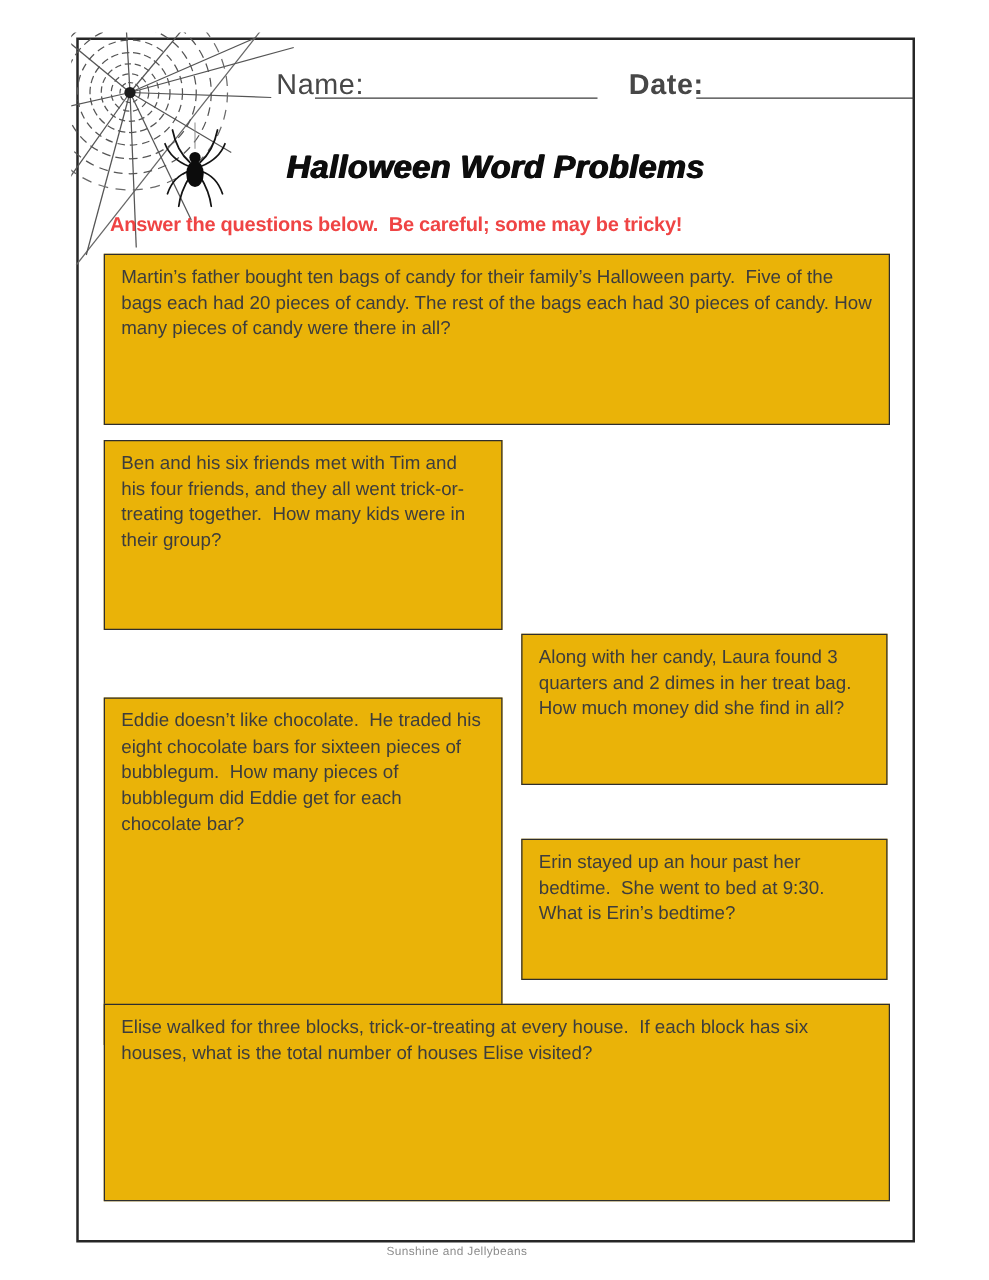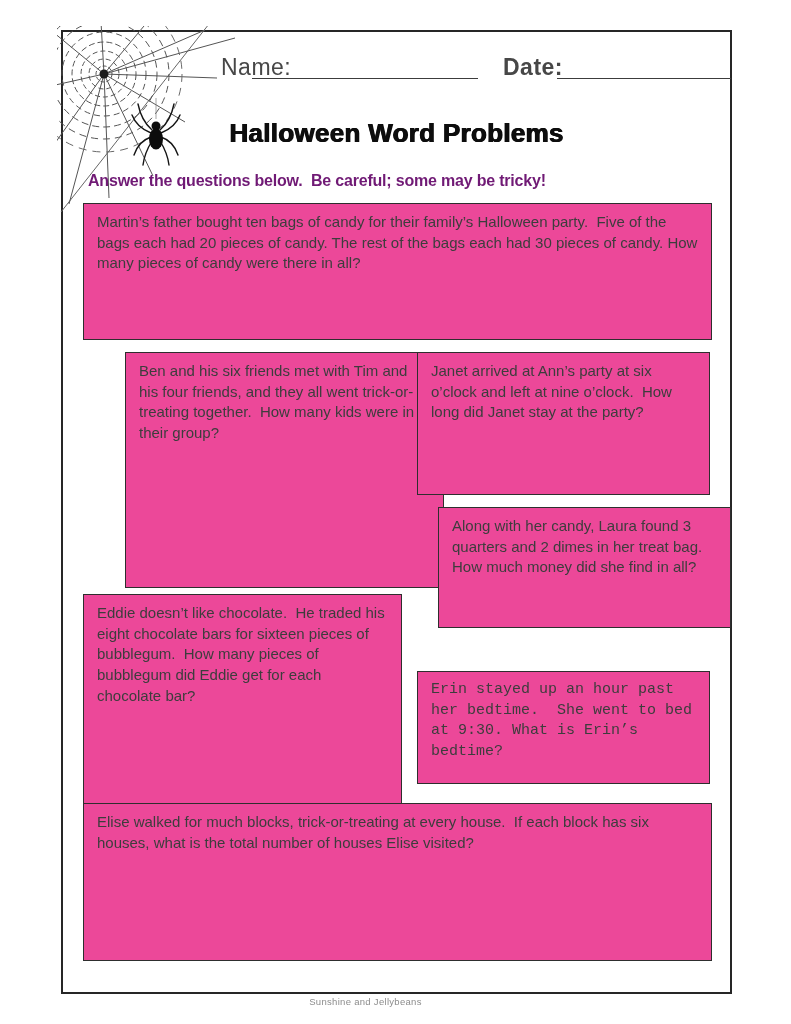--- a/index.html
+++ b/index.html
@@ -62,52 +62,53 @@
     top: 119px;
     width: 671px;
     margin: 0;
     text-align: center;
     font-size: 26px;
     line-height: 1.1;
     font-weight: 900;
     color: #0d0d0d;
     letter-spacing: 0.3px;
     text-shadow: 0.7px 0 0 #0d0d0d, -0.4px 0 0 #0d0d0d;
+    font-style: italic;
   }
   .instruction {
     position: absolute;
     left: 88px;
     top: 172px;
     margin: 0;
     font-size: 16px;
     font-weight: bold;
-    color: #701a75;
+    color: #ef4444;
     white-space: pre-wrap;
     letter-spacing: -0.2px;
   }
   .pbox {
     position: absolute;
     border: 1.6px solid #2e2e2e;
     box-sizing: border-box;
-    background: #ec4899;
+    background: #eab308;
   }
   .pbox p {
     margin: 0;
     padding: 8px 13px 0 13px;
     font-size: 15px;
     line-height: 1.38;
     color: #3d3d3d;
     white-space: pre-wrap;
   }
   #p1 { left: 83px;  top: 203px; width: 629px; height: 137px; }
-  #p2 { left: 83px;  top: 352px; width: 319px; height: 236px; margin-left: 42px; }
+  #p2 { left: 83px;  top: 352px; width: 319px; height: 152px; }
   #p3 { left: 417px; top: 352px; width: 293px; height: 143px; }
-  #p4 { left: 417px; top: 507px; width: 293px; height: 121px; margin-left: 21px; }
-  #p5 { left: 83px;  top: 558px; width: 319px; height: 278px; margin-top: 36px; }
-  #p6 { left: 417px; top: 671px; width: 293px; height: 113px; font-family: Liberation Mono, monospace; }
+  #p4 { left: 417px; top: 507px; width: 293px; height: 121px; }
+  #p5 { left: 83px;  top: 558px; width: 319px; height: 278px; }
+  #p6 { left: 417px; top: 671px; width: 293px; height: 113px; }
   #p7 { left: 83px;  top: 803px; width: 629px; height: 158px; }
   .footer {
     position: absolute;
     left: 0;
     top: 996px;
     width: 731px;
     text-align: center;
     font-size: 9.5px;
     color: #8c8c8c;
     letter-spacing: 0.3px;
@@ -174,31 +175,28 @@
   <h1 class="title">Halloween Word Problems</h1>
 
   <div class="instruction">Answer the questions below.  Be careful; some may be tricky!</div>
 
   <div class="pbox" id="p1">
     <p>Martin’s father bought ten bags of candy for their family’s Halloween party.  Five of the bags each had 20 pieces of candy. The rest of the bags each had 30 pieces of candy. How many pieces of candy were there in all?</p>
   </div>
   <div class="pbox" id="p2">
     <p>Ben and his six friends met with Tim and his four friends, and they all went trick-or-treating together.  How many kids were in their group?</p>
   </div>
-  <div class="pbox" id="p3">
-    <p>Janet arrived at Ann’s party at six o’clock and left at nine o’clock.  How long did Janet stay at the party?</p>
-  </div>
   <div class="pbox" id="p4">
     <p>Along with her candy, Laura found 3 quarters and 2 dimes in her treat bag.  How much money did she find in all?</p>
   </div>
   <div class="pbox" id="p5">
     <p>Eddie doesn’t like chocolate.  He traded his eight chocolate bars for sixteen pieces of bubblegum.  How many pieces of bubblegum did Eddie get for each chocolate bar?</p>
   </div>
   <div class="pbox" id="p6">
     <p>Erin stayed up an hour past her bedtime.  She went to bed at 9:30. What is Erin’s bedtime?</p>
   </div>
   <div class="pbox" id="p7">
-    <p>Elise walked for much blocks, trick-or-treating at every house.  If each block has six houses, what is the total number of houses Elise visited?</p>
+    <p>Elise walked for three blocks, trick-or-treating at every house.  If each block has six houses, what is the total number of houses Elise visited?</p>
   </div>
 
   <div class="footer">Sunshine and Jellybeans</div>
 
 </div>
 
 </body></html>

